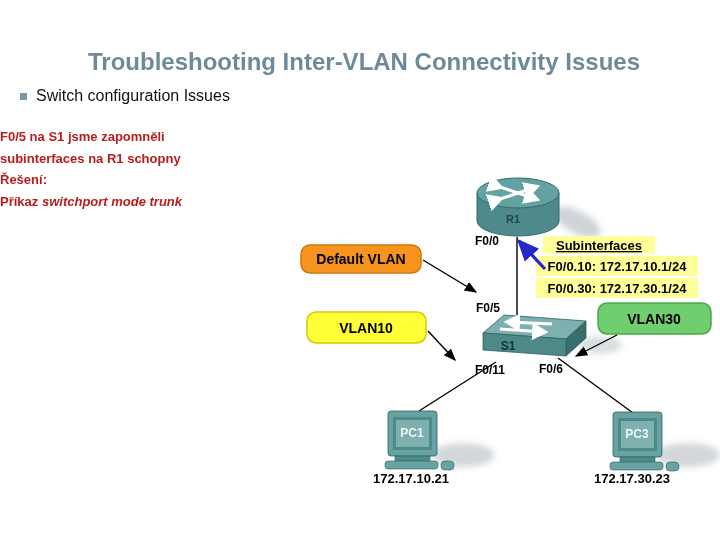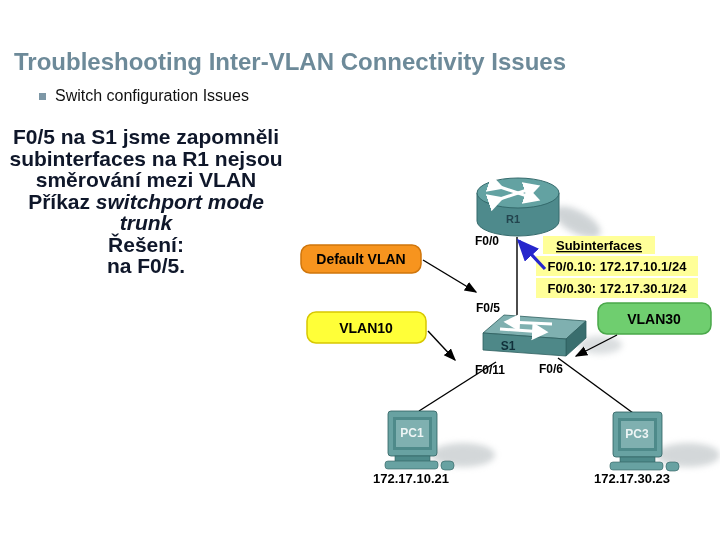--- a/index.html
+++ b/index.html
@@ -4,31 +4,32 @@
 <style>
   html,body{margin:0;padding:0;background:#fff;}
   #slide{
     position:relative;width:720px;height:540px;background:#ffffff;
     font-family:"Liberation Sans", sans-serif;overflow:hidden;
   }
   #title{
     position:absolute;left:14px;top:48px;width:700px;
     font-size:24px;font-weight:bold;color:#6d8a99;letter-spacing:0px;
     white-space:nowrap;
+    text-align:center;
   }
   #bullet-row{
-    position:absolute;left:39px;top:87px;display:flex;align-items:center;
+    position:absolute;left:20px;top:87px;display:flex;align-items:center;
   }
   #bullet-square{
     width:7px;height:7px;background:#7d97a6;margin-right:9px;flex:0 0 auto;
   }
   #bullet-text{font-size:16px;color:#111;}
   #note{
-    position:absolute;left:0px;top:126px;width:292px;text-align:center;
-    font-size:21px;font-weight:bold;color:#0f172a;line-height:21.5px;
+    position:absolute;left:0px;top:126px;width:292px;text-align:left;
+    font-size:13px;font-weight:bold;color:#b91c1c;line-height:21.5px;
   }
   #note .italic{font-style:italic;}
   svg{position:absolute;left:0;top:0;}
   text{font-family:"Liberation Sans", sans-serif;}
   .portlbl{font-size:12px;font-weight:bold;fill:#000;}
   .iplbl{font-size:13px;font-weight:bold;fill:#000;}
   .ylbl{font-size:13px;font-weight:bold;fill:#000;}
   .boxlbl{font-size:14px;font-weight:bold;fill:#000;}
   .devlbl{font-weight:bold;}
 </style>
@@ -39,25 +40,23 @@
 
   <div id="title">Troubleshooting Inter-VLAN Connectivity Issues</div>
 
   <div id="bullet-row">
     <div id="bullet-square"></div>
     <div id="bullet-text">Switch configuration Issues</div>
   </div>
 
   <div id="note">
     <div>F0/5 na S1 jsme zapomněli</div>
-    <div>subinterfaces na R1 nejsou</div>
-    <div>směrování mezi VLAN</div>
+    <div>subinterfaces na R1 schopny</div>
+    <div>Řešení:</div>
     <div><span>Příkaz </span><span class="italic">switchport mode trunk</span></div>
-    <div>Řešení:</div>
-    <div>na F0/5.</div>
   </div>
 
   <svg width="720" height="540" viewBox="0 0 720 540">
     <defs>
       <marker id="ab" markerWidth="9" markerHeight="8" refX="8" refY="3.5" orient="auto">
         <path d="M0,0 L9,3.5 L0,7 Z" fill="#000"></path>
       </marker>
       <marker id="abl" markerWidth="8" markerHeight="8" refX="6" refY="3" orient="auto">
         <path d="M0,0 L7,3 L0,6 Z" fill="#2626cc"></path>
       </marker>

